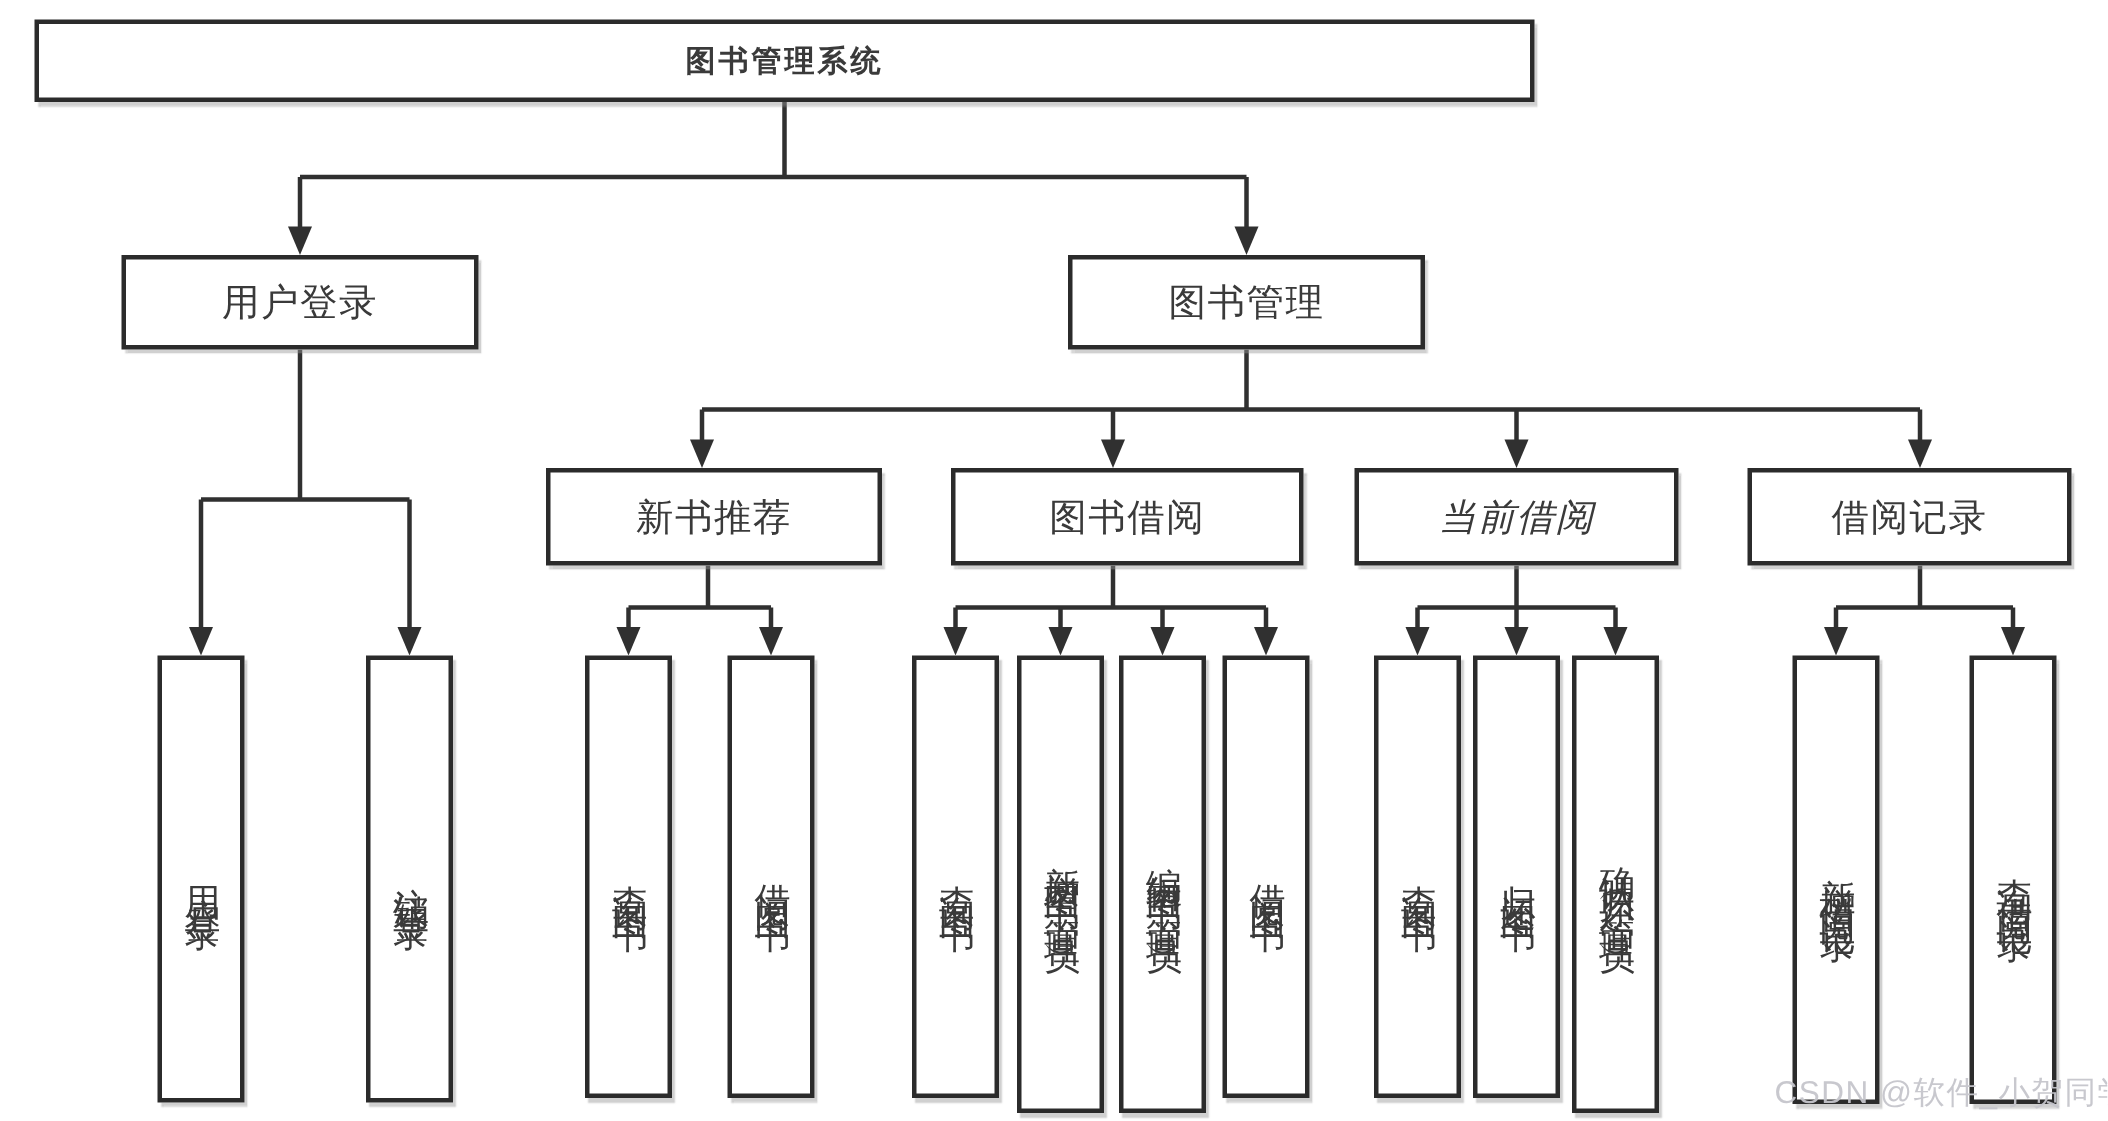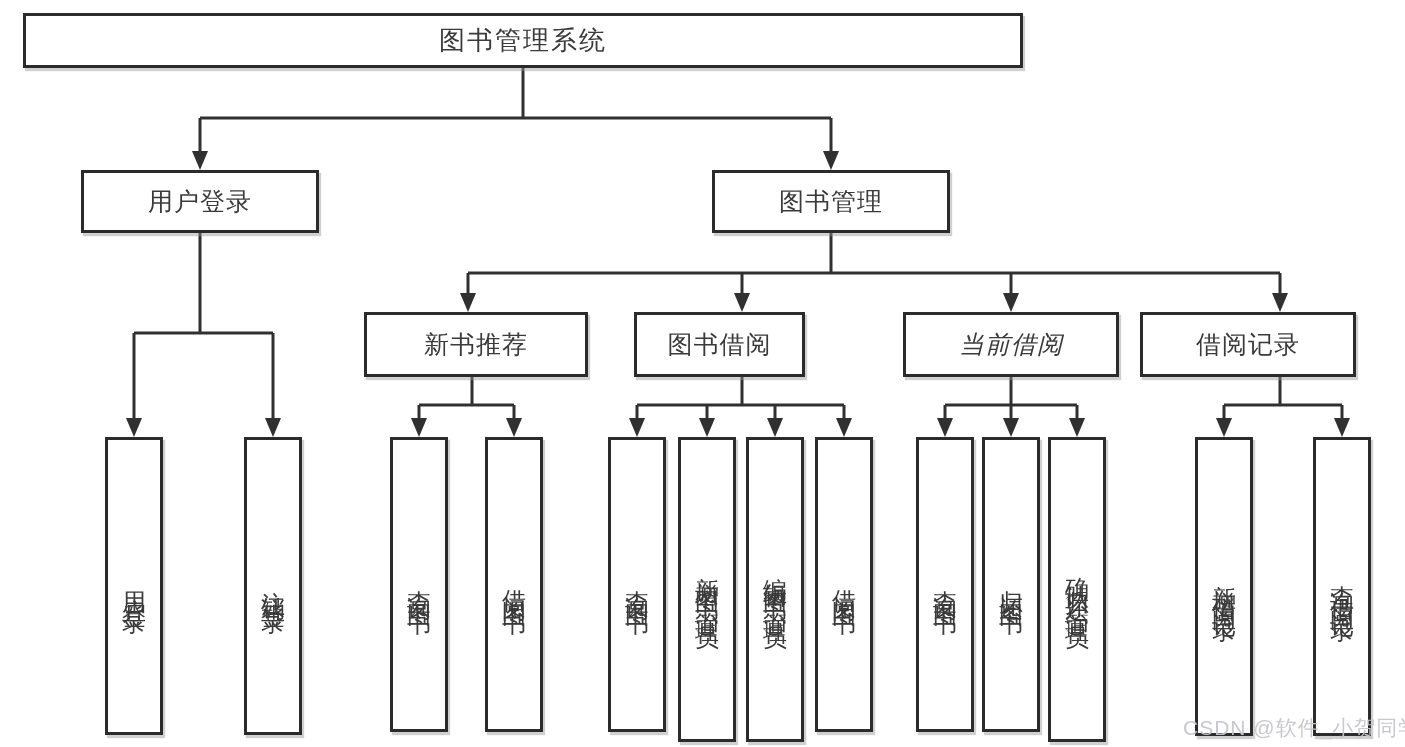--- a/index.html
+++ b/index.html
@@ -29,23 +29,24 @@
     background: #ffffff;
     border: 3px solid #2b2b2b;
     box-shadow: 2px 3px 1px rgba(150,150,150,0.45);
     display: flex;
     align-items: center;
     justify-content: center;
     color: #3a3a3a;
     z-index: 2;
   }
   .root-label {
-    font-size: 26px;
+    font-size: 20px;
     letter-spacing: 2px;
     white-space: nowrap;
+    font-weight: bold;
   }
   .h-label {
     font-size: 25px;
     letter-spacing: 1px;
     white-space: nowrap;
   }
   .v-text {
     writing-mode: vertical-rl;
     font-size: 24px;
     letter-spacing: 7px;
@@ -122,27 +123,27 @@
   <div class="box" style="left:81px; top:170px; width:238px; height:63px;">
     <span class="h-label">用户登录</span>
   </div>
   <div class="box" style="left:712px; top:170px; width:238px; height:63px;">
     <span class="h-label">图书管理</span>
   </div>
 
   <div class="box" style="left:364px; top:312px; width:224px; height:65px;">
     <span class="h-label">新书推荐</span>
   </div>
-  <div class="box" style="left:634px; top:312px; width:171px; height:65px;">
+  <div class="box" style="left:634px; top:312px; width:235px; height:65px;">
     <span class="h-label">图书借阅</span>
   </div>
   <div class="box" style="left:903px; top:312px; width:216px; height:65px;font-style:italic;">
     <span class="h-label">当前借阅</span>
   </div>
-  <div class="box" style="left:1140px; top:312px; width:216px; height:65px;">
+  <div class="box" style="left:1165px; top:312px; width:216px; height:65px;">
     <span class="h-label">借阅记录</span>
   </div>
 
   <div class="box" style="left:105px; top:437px; width:58px; height:298px;">
     <span class="v-text">用户登录</span>
   </div>
   <div class="box" style="left:244px; top:437px; width:58px; height:298px;">
     <span class="v-text">注销登录</span>
   </div>
 

